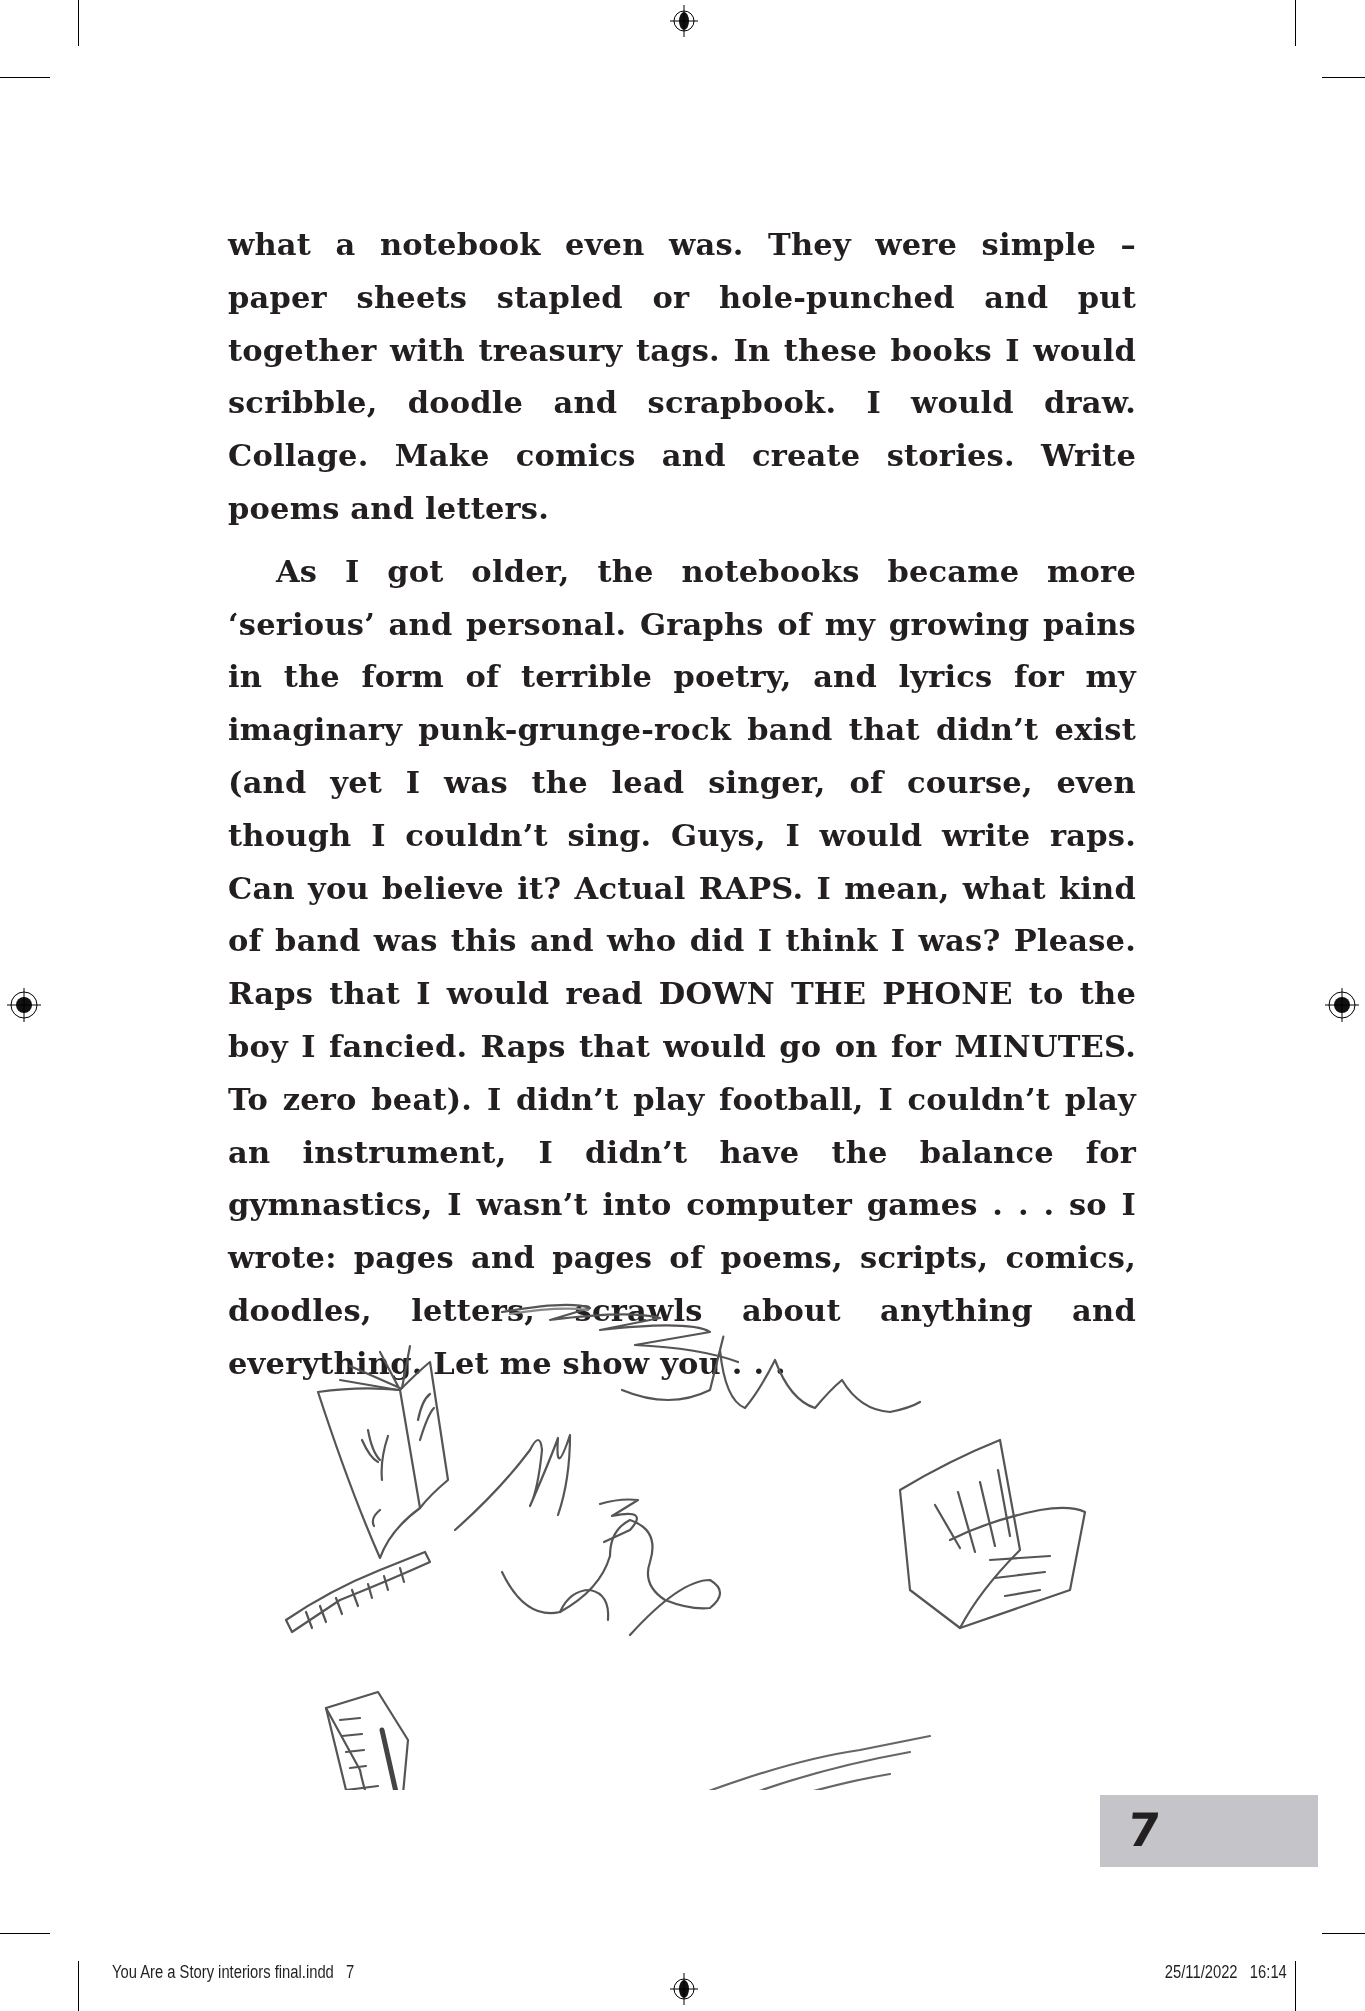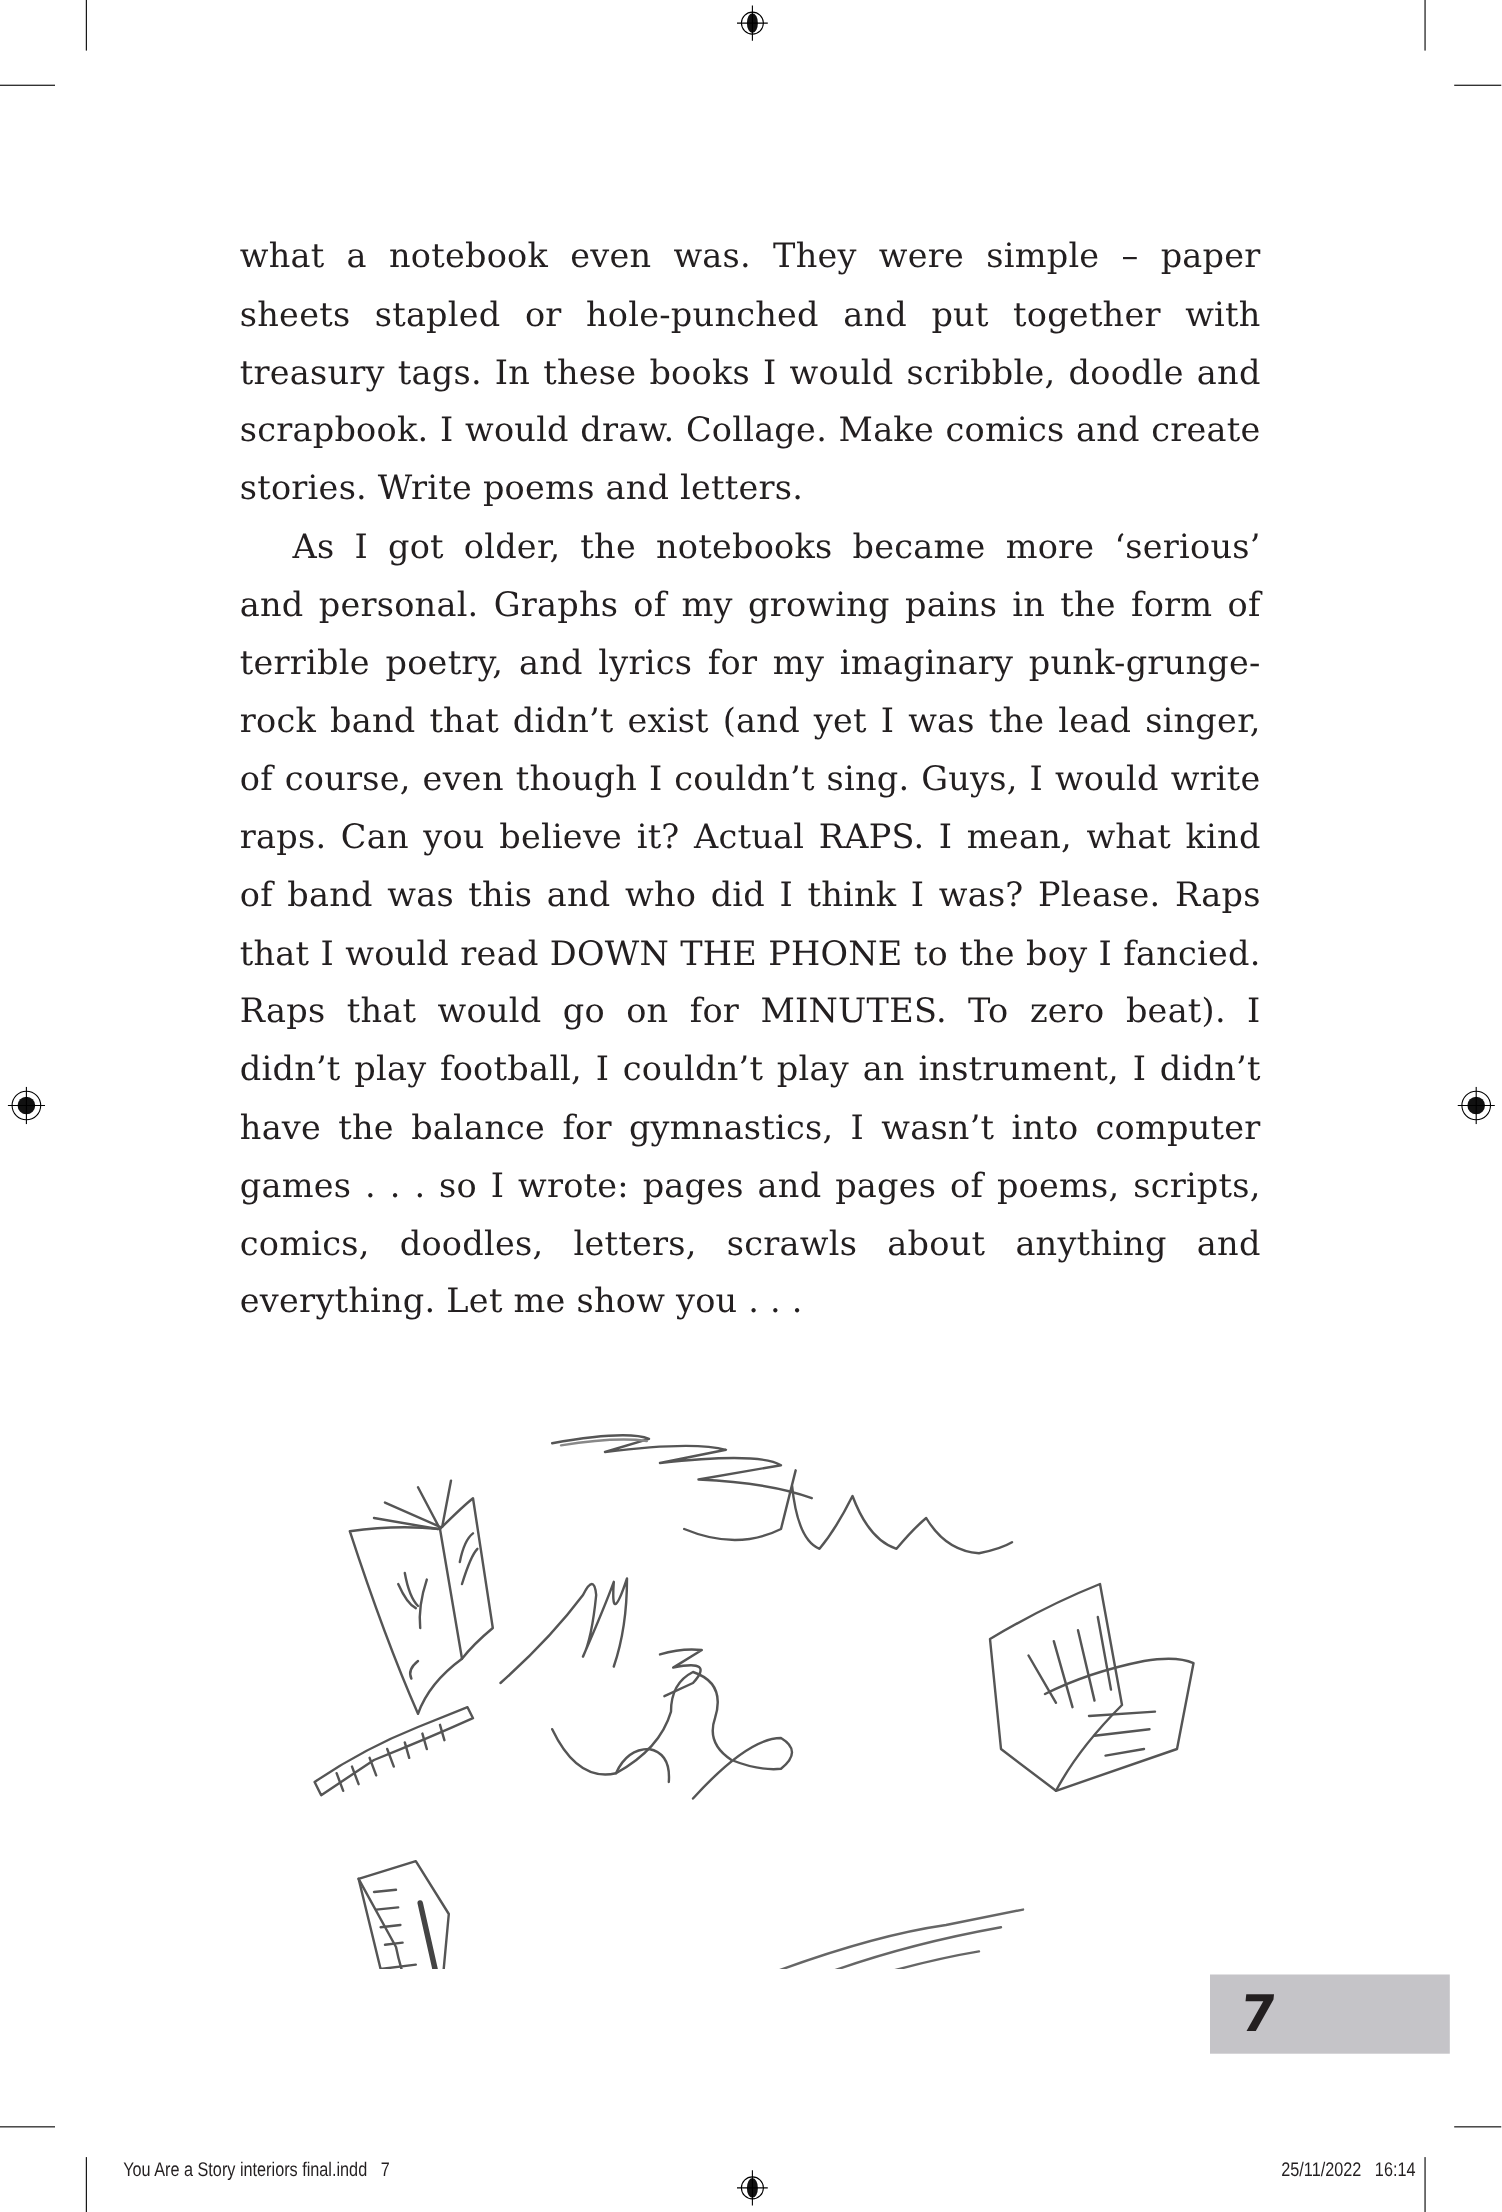--- a/index.html
+++ b/index.html
@@ -4,21 +4,21 @@
 <style>
   html, body { margin:0; padding:0; background:#ffffff; }
   body { width:1365px; height:2011px; position:relative; overflow:hidden; font-family:"DejaVu Serif", serif; }
   .crop { position:absolute; background:#000; }
   .reg { position:absolute; width:34px; height:34px; }
   .body-text {
     position:absolute; left:218px; top:208px; width:928px;
     font-family:"DejaVu Serif", serif; font-size:30.5px; line-height:52.8px;
     color:#231f20; text-align:justify; letter-spacing:0.2px;
   }
-  .body-text p { margin:0; }
+  .body-text p { margin:10px;font-weight:bold; }
   .body-text p.indent { text-indent:48px; }
   .illus { position:absolute; left:270px; top:1290px; width:860px; height:500px; }
   .folio-box { position:absolute; left:1100px; top:1795px; width:218px; height:72px; background:#c5c4c8; }
   .folio-num { position:absolute; left:1128px; top:1803px; font-family:"DejaVu Sans", sans-serif; font-weight:bold; font-size:46px; color:#231f20; transform:skewX(-6deg); }
   .slug-left { position:absolute; left:112px; top:1962px; font-family:"Liberation Sans", sans-serif; font-size:18px; color:#231f20; transform:scaleX(0.82); transform-origin:left; }
   .slug-right { position:absolute; right:78px; top:1962px; font-family:"Liberation Sans", sans-serif; font-size:18px; color:#231f20; transform:scaleX(0.82); transform-origin:right; }
 </style>
 </head>
 <body>
 

